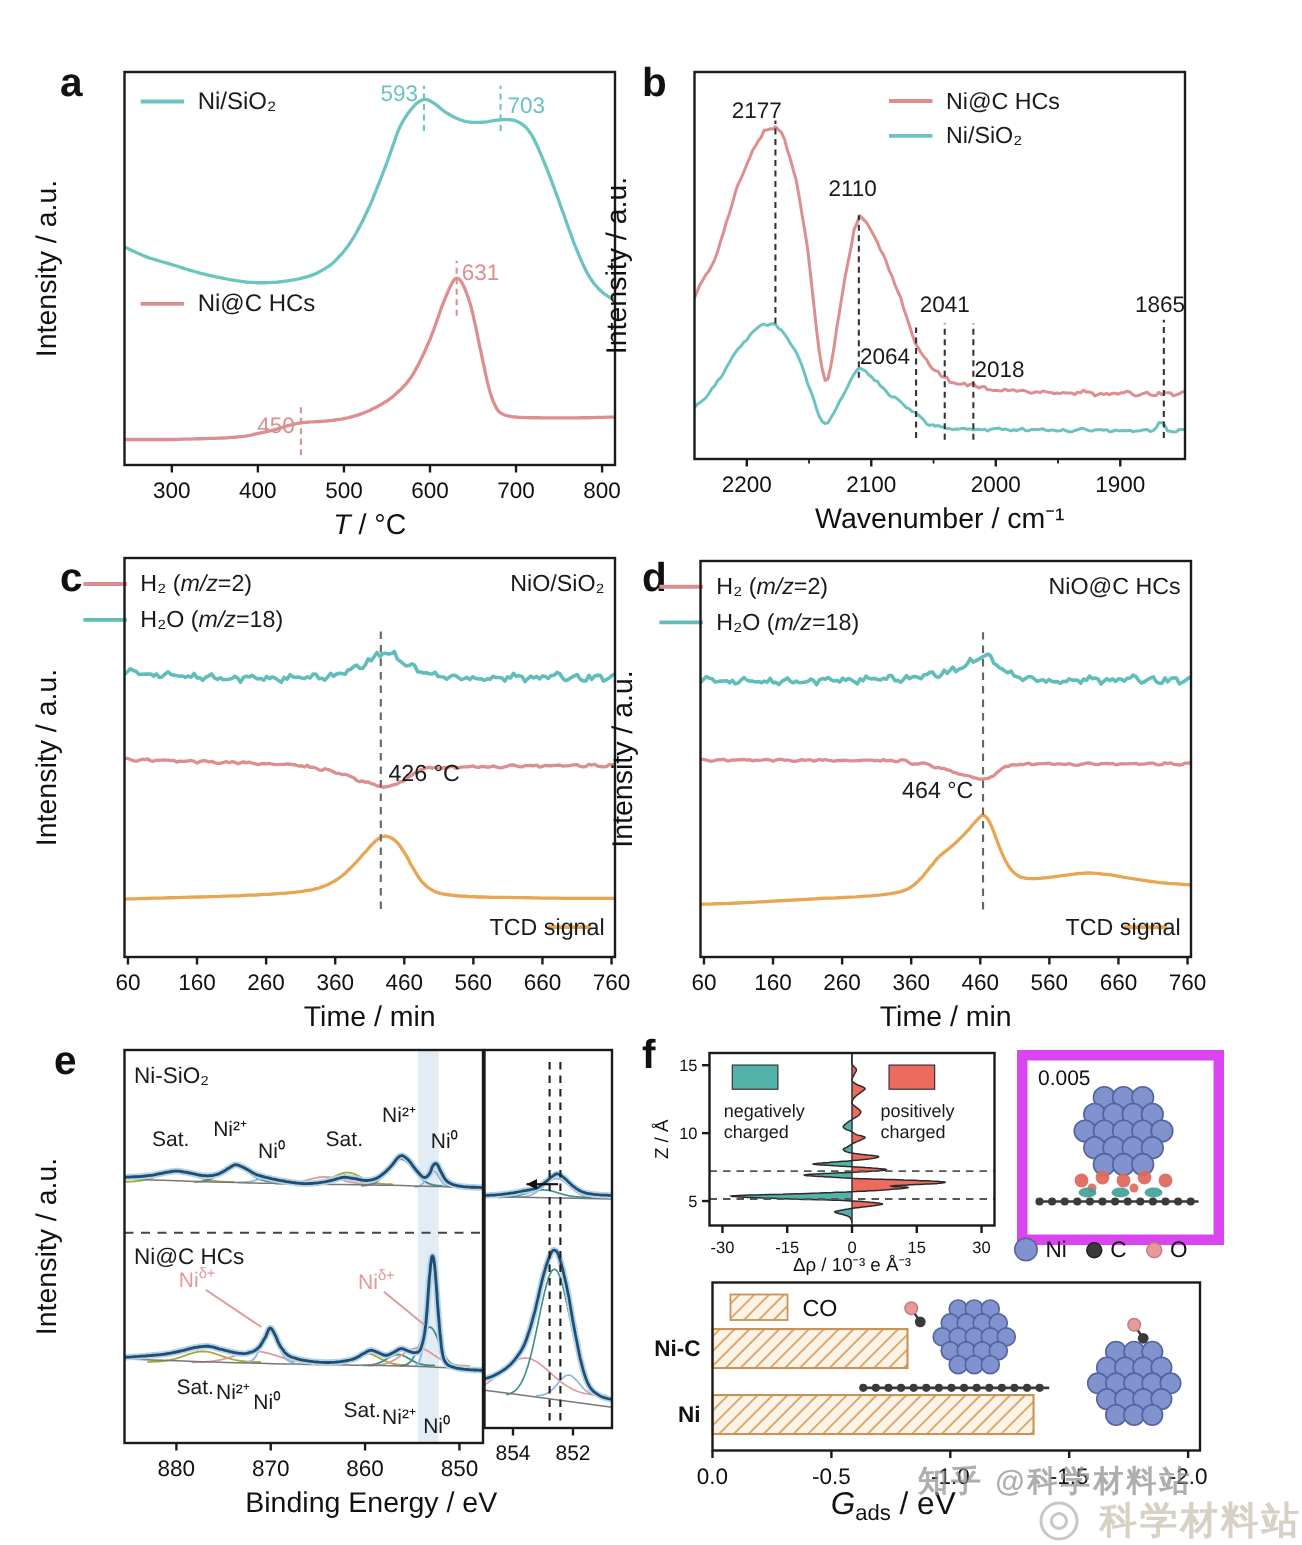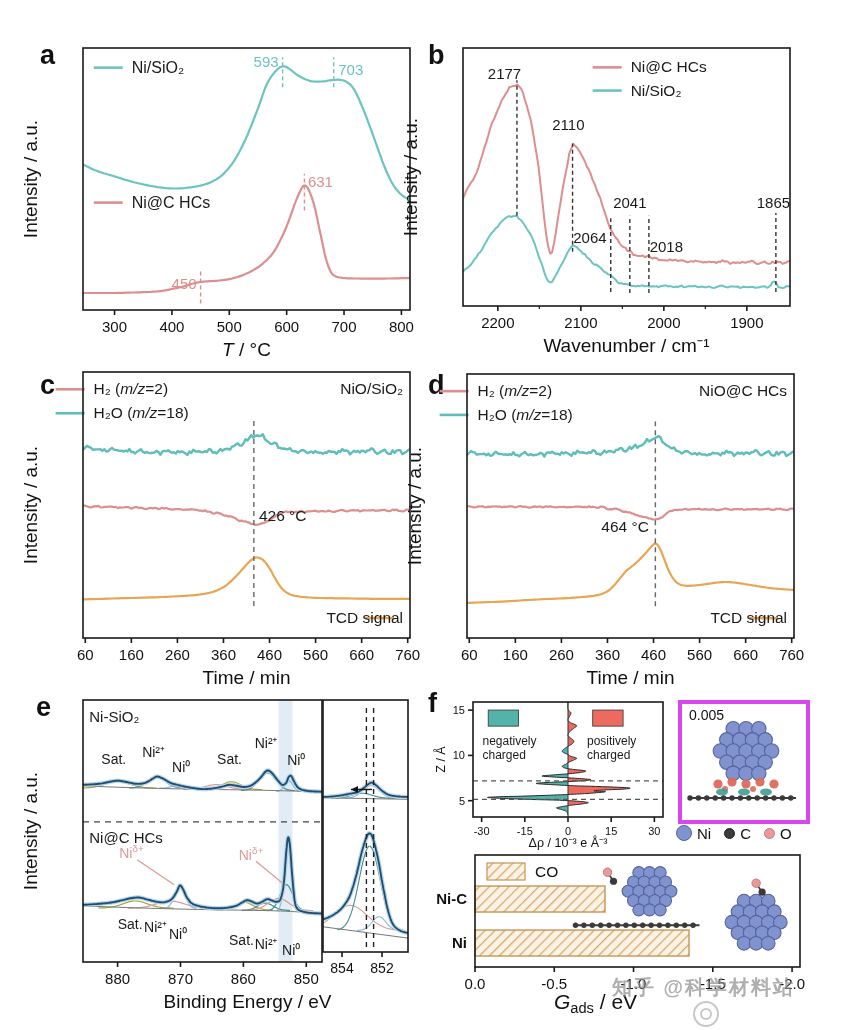--- a/index.html
+++ b/index.html
@@ -1,20 +1,20 @@
 <!DOCTYPE html>
 <html><head>
 <meta charset="utf-8">
 <style>
   html,body{margin:0;padding:0;background:#fff;}
   body{width:868px;height:1030px;position:relative;font-family:"Liberation Sans",sans-serif;color:#111;}
   #fig{position:absolute;inset:0;background:#fff;overflow:hidden;}
   .plabel{position:absolute;font-size:27px;font-weight:600;color:#111;line-height:1;}
   svg.chart{position:absolute;overflow:visible;}
-  .modelbox{position:absolute;left:678px;top:700px;width:124px;height:116px;border:4px solid #d946ef;background:#fff;}
+  .modelbox{position:absolute;left:678px;top:700px;width:124px;height:116px;border:7px solid #d946ef;background:#fff;}
   .mlabel{position:absolute;left:7px;top:3px;font-size:14px;color:#111;}
   .atomlegend{position:absolute;left:676px;top:820px;width:200px;height:26px;display:flex;align-items:center;gap:13px;font-size:15px;color:#111;}
   .atomlegend .item{display:flex;align-items:center;gap:5px;}
   .dot{display:inline-block;border-radius:50%;}
   .wm{position:absolute;font-weight:700;white-space:nowrap;}
   #wm1{left:612px;top:974px;font-size:20px;color:#8f8f8f;opacity:.72;letter-spacing:2px;}
   #wm2{left:733px;top:997px;font-size:25px;color:#cfc8bb;opacity:.85;letter-spacing:2px;}
   #wmlogo{left:693px;top:1001px;width:22px;height:22px;border:2px solid #9a9a9a;border-radius:50%;opacity:.55;position:absolute;}
   #wmlogo::after{content:"";position:absolute;left:5px;top:5px;width:8px;height:8px;border:2px solid #9a9a9a;border-radius:50%;}
 </style>
@@ -472,13 +472,14 @@
         <span>C</span>
       </span>
     <span class="item">
         <span class="dot" style="height: 9px; width: 9px; background: rgb(232, 154, 154); border: 1px solid rgb(201, 123, 123);"></span>
         <span>O</span>
       </span>
   </div>
 
   <div class="wm" id="wm1">知乎 @科学材料站</div>
   <div id="wmlogo"></div>
+  <div class="wm" id="wm2">科学材料站</div>
 </div>
 
 </body></html>

